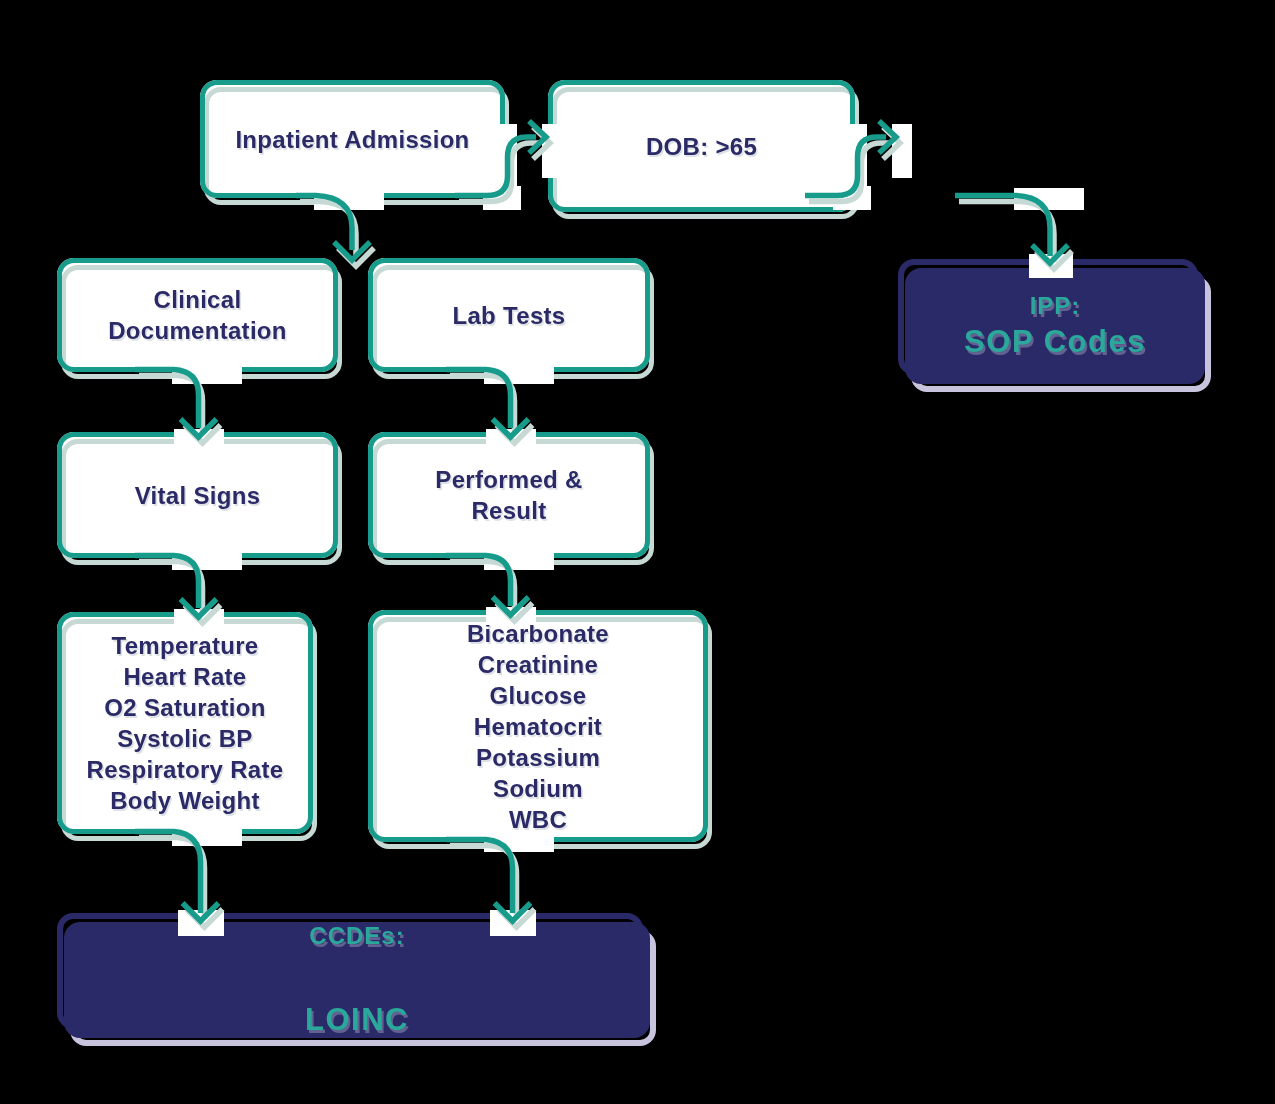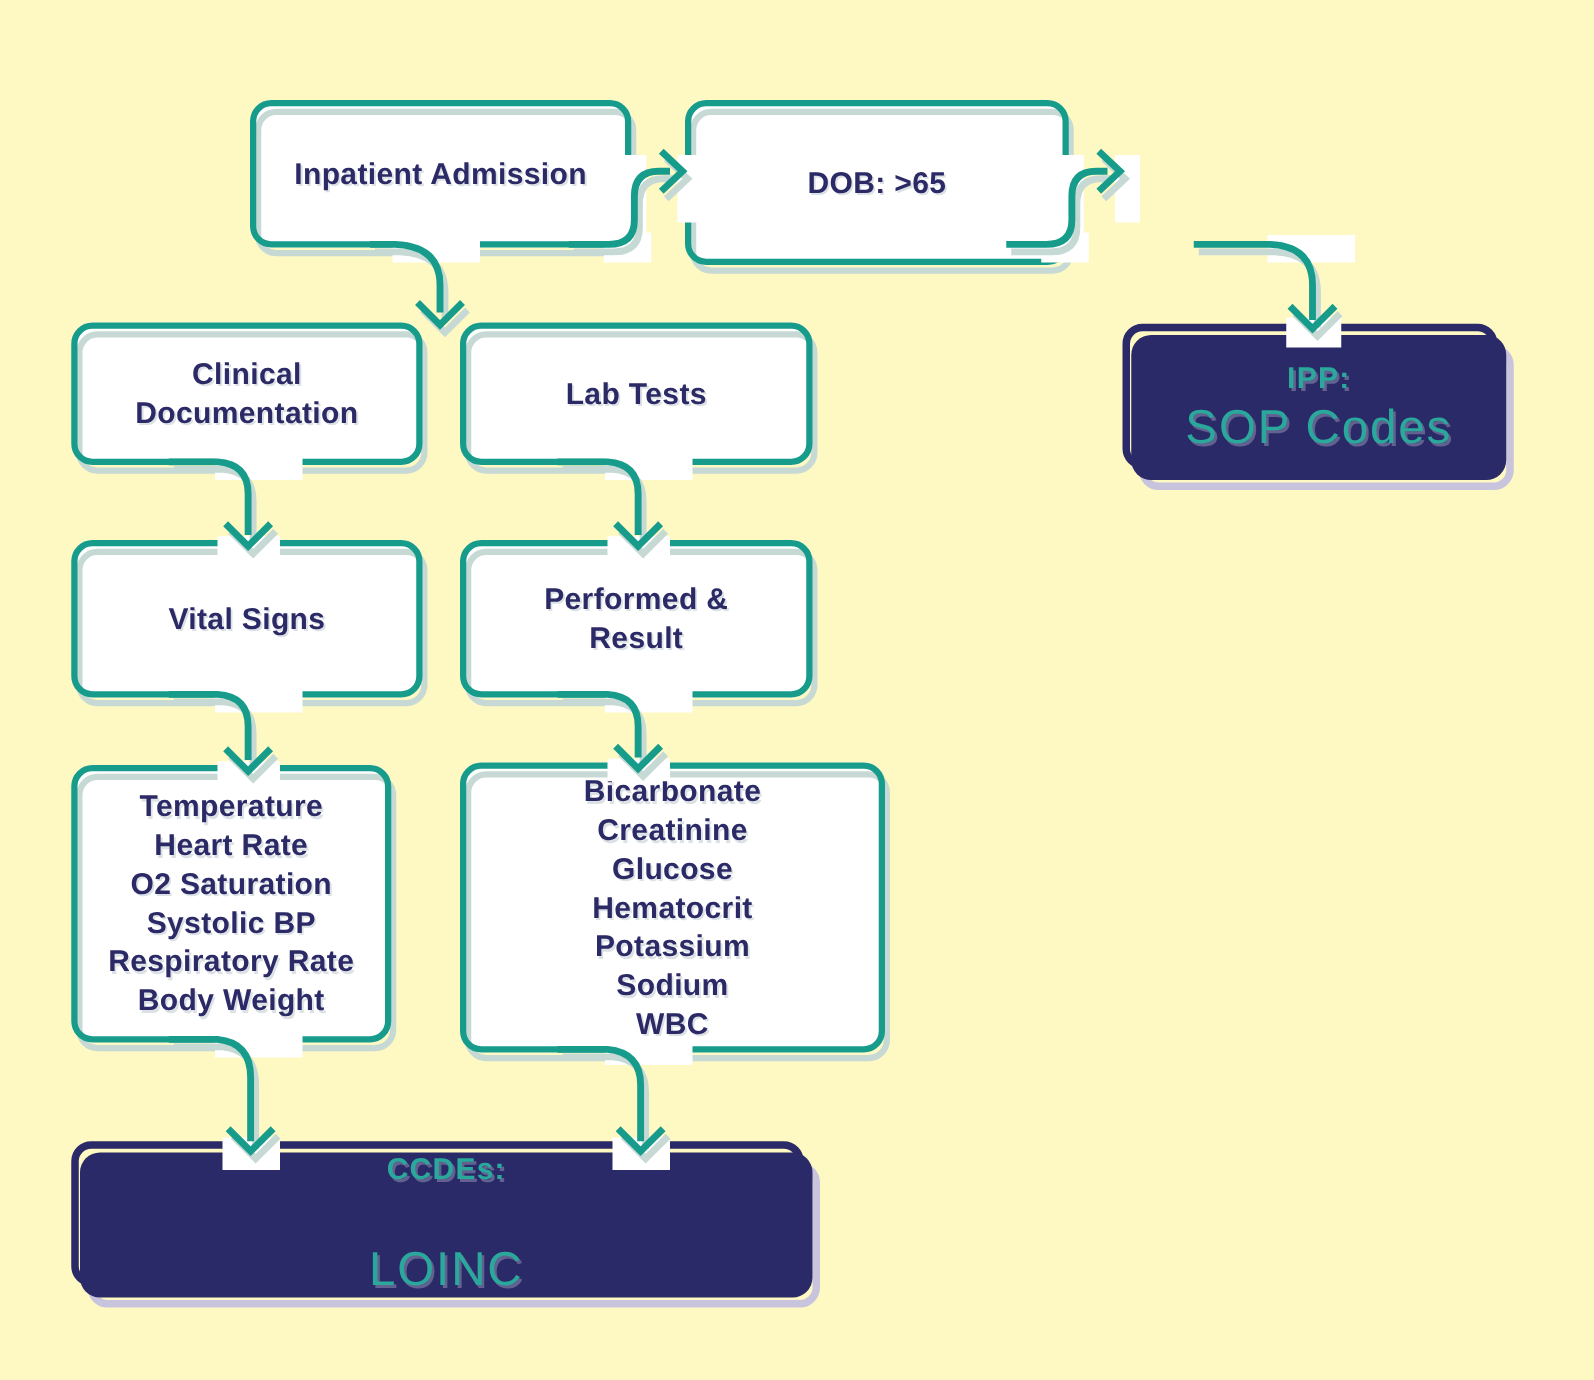--- a/index.html
+++ b/index.html
@@ -7,21 +7,21 @@
     --teal-shadow:#c7d9d5;
     --navy:#2b2a66;
     --navy-fill:#2b2a68;
     --lav-shadow:#c8c4dd;
     --teal-text:#2aa89b;
   }
   html,body{margin:0;padding:0;background:#ffffff;}
   #canvas{
     position:relative;
     width:1275px;height:1104px;
-    background:#fef9c3;
+    background:#000000;
     font-family:"Liberation Sans", sans-serif;
     overflow:hidden;
     z-index:0;
   }
   
   .tbox{
     position:absolute;
     display:flex;align-items:center;justify-content:center;
     text-align:center;
     background:#ffffff;
@@ -72,21 +72,21 @@
   }
   .dbox .dtitle{
     position:relative;z-index:2;
     color:var(--teal-text);
     font-weight:bold;font-size:24px;letter-spacing:1px;
     text-shadow:2px 2.5px 0 rgba(225,229,240,0.30);
   }
   .dbox .dsub{
     position:relative;z-index:2;
     color:var(--teal-text);
-    font-weight:normal;font-size:38px;letter-spacing:1.5px;
+    font-weight:bold;font-size:31px;letter-spacing:1.5px;
     margin-top:4px;
     text-shadow:2px 2.5px 0 rgba(225,229,240,0.30);
   }
   
   #connectors{
     position:absolute;left:0;top:0;z-index:5;
     pointer-events:none;
   }
   #connectors .stem, #connectors .chev{
     fill:none;

